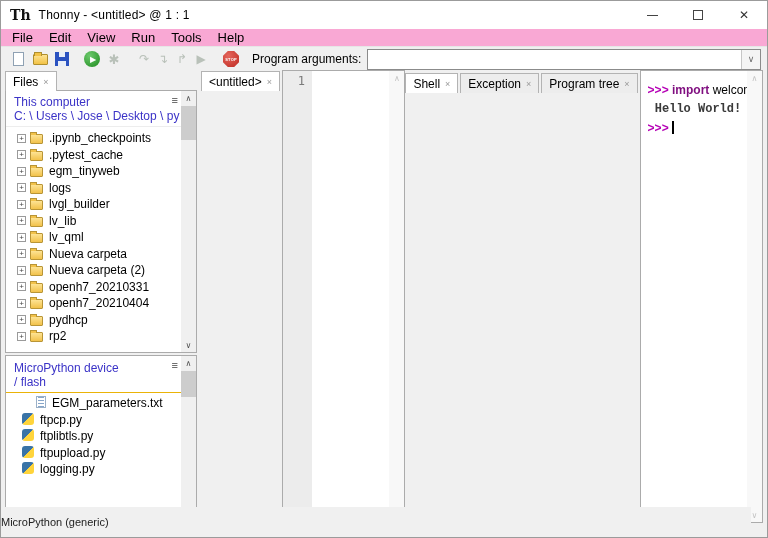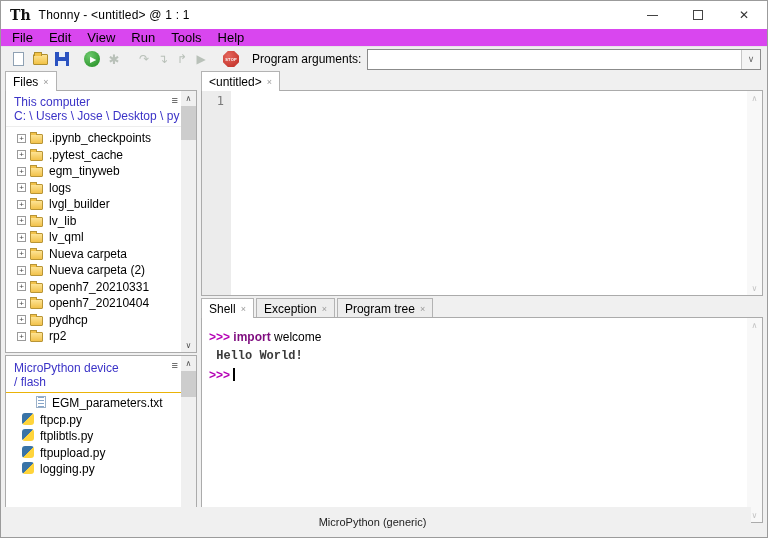--- a/index.html
+++ b/index.html
@@ -9,21 +9,21 @@
   
   .titlebar { height:28px; background:#ffffff; display:flex; align-items:center; }
   .app-icon { font-family:"DejaVu Serif", serif; font-weight:800; font-size:14px; color:#111; margin:0 8px 0 9px; }
   .title-text { font-size:12px; color:#000; letter-spacing:.2px; }
   .win-controls { margin-left:auto; display:flex; height:100%; }
   .win-btn { width:46px; height:100%; display:flex; align-items:center; justify-content:center; color:#333; font-size:12px; cursor:default; }
   .max-glyph { width:10px; height:10px; border:1px solid #444; display:inline-block; }
   .min-glyph { width:11px; height:1px; background:#444; display:inline-block; }
 
   
-  .menubar { height:17px; background:#d946ef; display:flex; align-items:center; padding-left:3px; }
+  .menubar { height:17px; background:#f9a8d4; display:flex; align-items:center; padding-left:3px; }
   .menu-item { font-size:13px; color:#000; padding:0 8px; }
 
   
   .toolbar { height:25px; background:#f0f0f0; border-top:1px solid #e6e6e6; display:flex; align-items:center; padding:0 6px 0 8px; }
   .tb-group { display:flex; align-items:center; gap:4px; margin-right:12px; }
   .tb-btn { width:18px; height:18px; display:flex; align-items:center; justify-content:center; }
   .ico-newfile { width:11px; height:14px; background:#fff; border:1px solid #8fa1b3; }
   .ico-open { width:15px; height:11px; background:linear-gradient(#fde394,#f2c246); border:1px solid #b08f2e; border-radius:1px; position:relative; }
   .ico-open::before { content:""; position:absolute; top:-3px; left:0; width:6px; height:3px; background:#f2c246; border:1px solid #b08f2e; border-bottom:none; }
   .ico-save { width:14px; height:14px; background:#2a52c0; position:relative; }
@@ -34,21 +34,21 @@
   .steps .gray-glyph { font-size:12px; }
   .ico-stop { width:16px; height:16px; background:radial-gradient(circle at 35% 30%, #e4655c, #bf2b22); clip-path:polygon(30% 0,70% 0,100% 30%,100% 70%,70% 100%,30% 100%,0 70%,0 30%); color:#fff; font-size:4px; font-weight:bold; display:flex; align-items:center; justify-content:center; letter-spacing:.2px; }
   .args-label { font-size:12px; color:#000; margin-right:6px; white-space:nowrap; }
   .args-combo { flex:1; height:21px; background:#fff; border:1px solid #8b8b8b; display:flex; align-items:stretch; }
   .args-input { flex:1; border:none; outline:none; font-size:12px; padding:0 4px; font-family:"Liberation Sans", sans-serif; }
   .combo-arrow { width:19px; border-left:1px solid #c6c6c6; background:#f4f4f4; color:#6a6a6a; font-size:9px; display:flex; align-items:center; justify-content:center; }
 
   
   .main { position:absolute; top:70px; left:0; right:0; bottom:14px; display:flex; }
   .left-col { width:196px; display:flex; flex-direction:column; padding-left:4px; }
-  .right-col { flex:1; display:flex; flex-direction:column; margin:0 4px; }
+  .right-col { flex:1; display:flex; flex-direction:row; margin:0 4px; }
 
   .tabbar { height:20px; display:flex; align-items:flex-end; }
   .tab { height:20px; display:flex; align-items:center; padding:0 7px; font-size:12px; border:1px solid #b3b3b3; border-bottom:none; background:#ededed; color:#000; margin-right:2px; }
   .tab.active { background:#fff; position:relative; z-index:2; }
   .tab .close { color:#9a9a9a; font-size:9px; margin-left:5px; }
 
   .panel { background:#fff; border:1px solid #ababab; position:relative; overflow:hidden; }
   .files-body { flex:1; margin-top:-1px; }
   .device-panel { height:168px; margin-top:2px; }
 
@@ -94,21 +94,21 @@
   .shell-tabbar { margin-top:2px; }
   .shell-body { flex:1; margin-top:-1px; }
   .shell-inner { position:absolute; top:0; left:0; right:15px; bottom:0; padding:10px 0 0 7px; background:#fff; }
   .shell-line { font-family:Liberation Sans, sans-serif; font-size:12px; line-height:19px; white-space:pre; color:#000; }
   .prompt { color:#b500b5; font-weight:bold; }
   .kw { color:#7f0d7f; font-weight:bold; }
   .out-line { font-family:"Liberation Mono", monospace; font-weight:bold; font-size:12px; color:#3a3a3a; }
   .cursor { display:inline-block; width:2px; height:13px; background:#000; vertical-align:-2px; }
 
   
-  .statusbar { position:absolute; left:0; right:16px; bottom:0; height:30px; background:#f0f0f0; display:flex; align-items:center; justify-content:center; padding-right:7px; }
+  .statusbar { position:absolute; left:0; right:16px; bottom:0; height:30px; background:#f0f0f0; display:flex; align-items:center; justify-content:flex-start; padding-right:7px; }
   .status-text { font-size:11px; color:#222; }
 </style>
 </head>
 <body>
 
 <div class="window">
 
   <div class="titlebar">
     <span class="app-icon">Th</span>
     <span class="title-text">Thonny  -  &lt;untitled&gt;  @  1 : 1</span>

